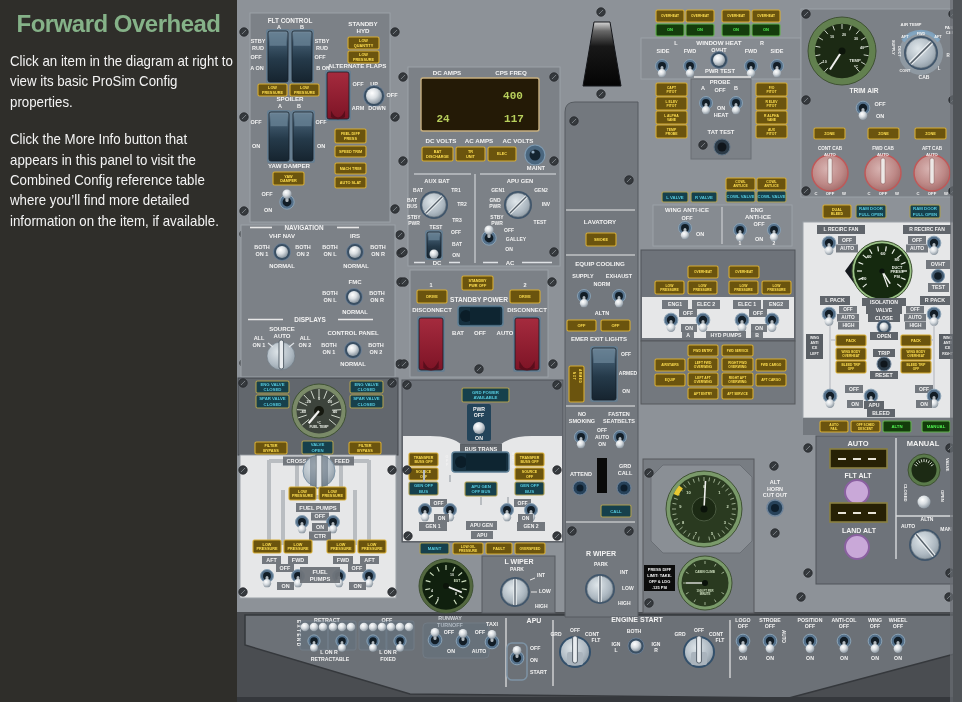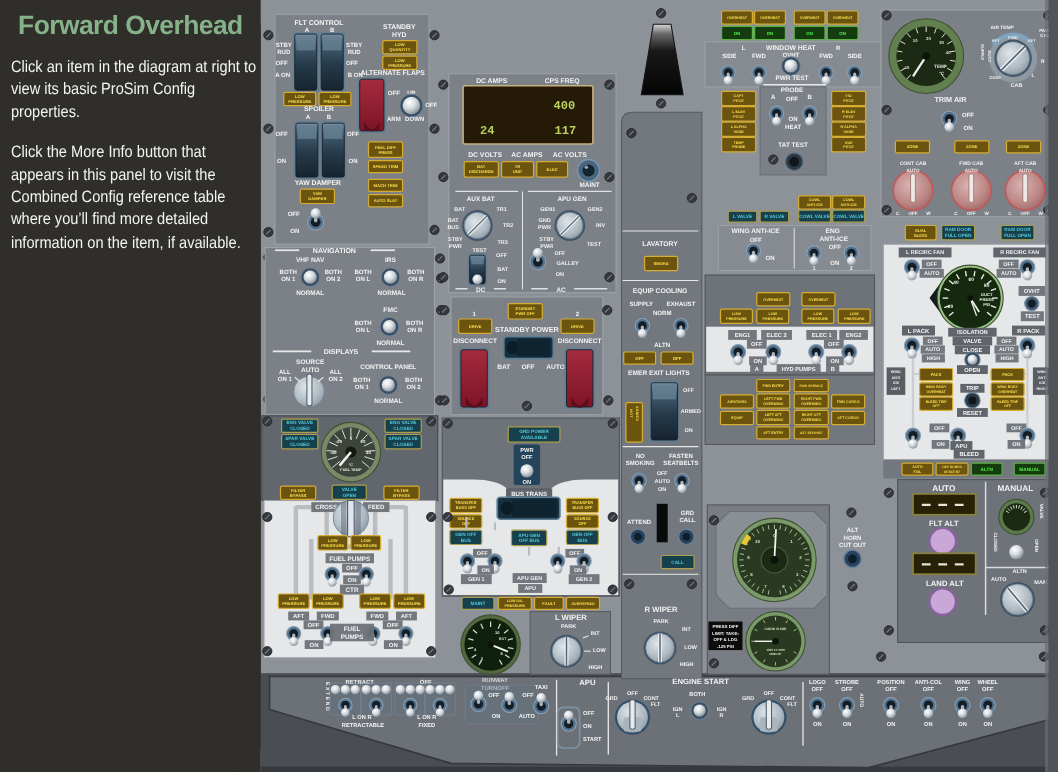--- a/index.html
+++ b/index.html
@@ -1,16 +1,16 @@
 <!DOCTYPE html>
 <html><head><meta charset="utf-8"><title>Forward Overhead</title>
 <style>
 html,body{margin:0;padding:0;background:#2f2e2a;}
 #wrap{position:relative;width:962px;height:702px;overflow:hidden;background:#2f2e2a;font-family:"Liberation Sans",sans-serif;}
-#side{position:absolute;left:0;top:0;width:237px;height:702px;background:#2f2e2a;z-index:2;border-radius:26px;}
+#side{position:absolute;left:0;top:0;width:237px;height:702px;background:#2f2e2a;z-index:2;}
 #side h1{margin:10px 8px 0 8px;text-align:center;font-size:24px;color:#85b288;font-weight:bold;letter-spacing:-0.5px;}
 #side p{margin:13px 0 0 10px;font-size:15px;line-height:20.4px;color:#f4f4f4;white-space:nowrap;transform:scaleX(0.885);transform-origin:0 0;}
 svg{position:absolute;left:0;top:0;}
 </style></head><body>
 <div id="wrap">
 
 <div id="side">
 
 <h1>Forward Overhead</h1>
 

